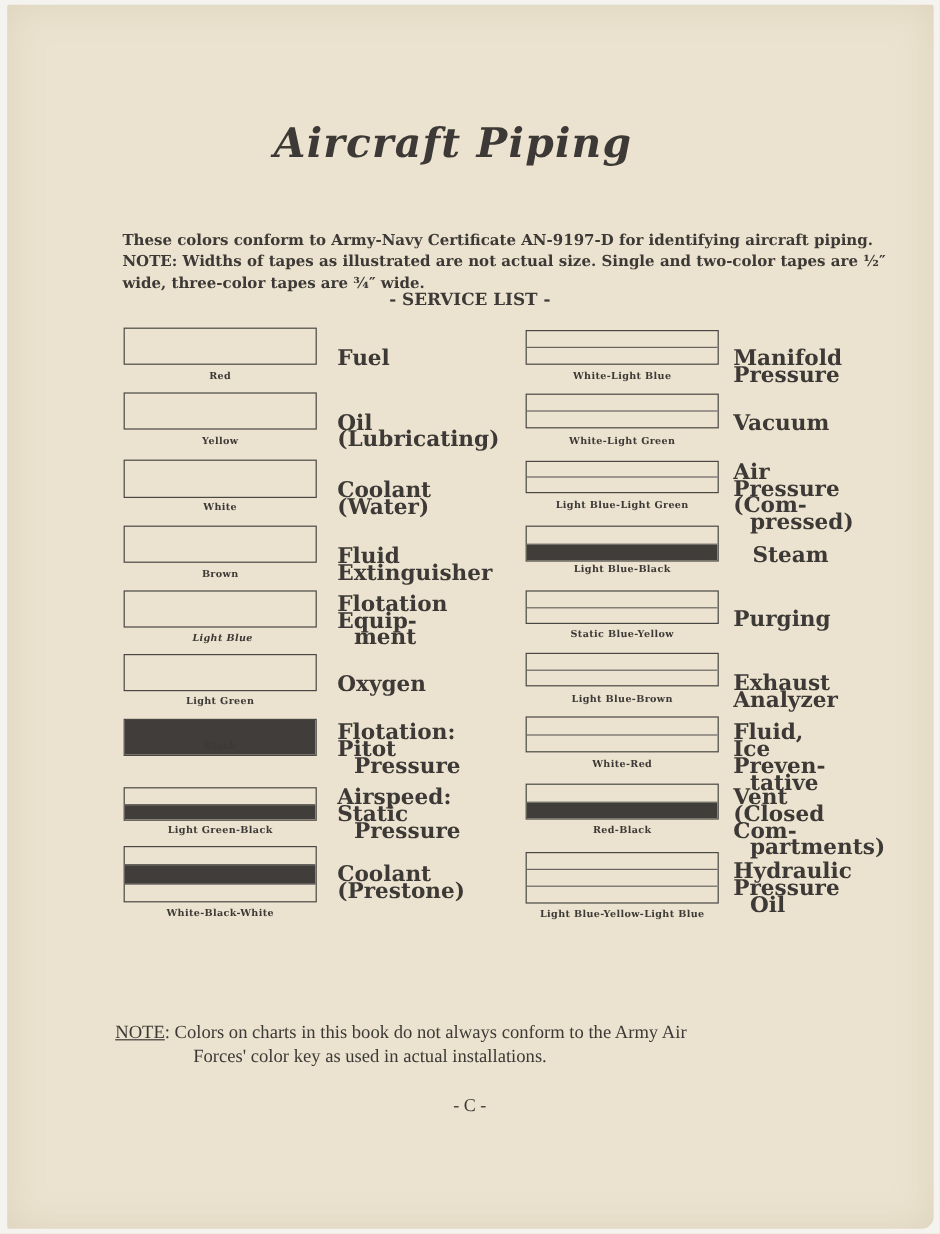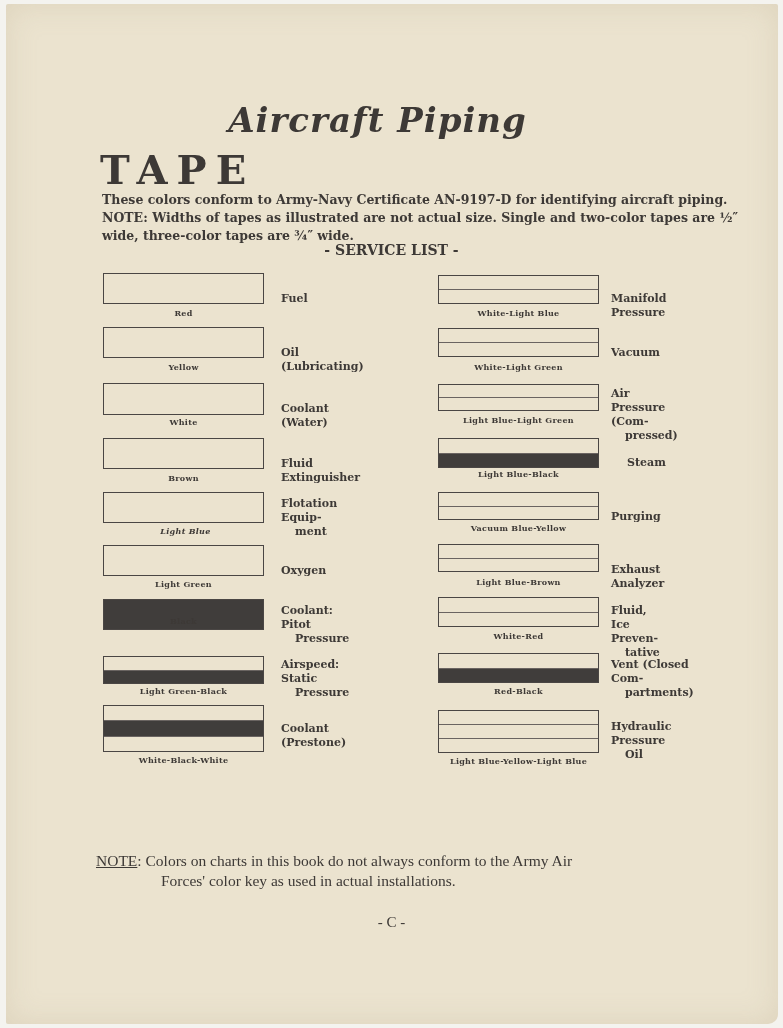--- a/index.html
+++ b/index.html
@@ -8,35 +8,34 @@
   .script-title{position:absolute;left:0;width:755px;top:100px;text-align:center;font-family:"DejaVu Serif",serif;font-style:italic;font-weight:bold;font-size:34px;color:#3d3936;letter-spacing:1px;}
   .main-title{position:absolute;left:100px;width:640px;top:146px;font-family:"DejaVu Serif",serif;font-weight:bold;font-size:40px;color:#3d3936;display:flex;justify-content:space-between;letter-spacing:9px;}
   .intro{position:absolute;left:102px;width:636px;top:191px;font-size:12.5px;line-height:18px;font-weight:bold;color:#3d3936;text-align:justify;}
   .service-head{position:absolute;left:0;width:783px;top:242px;text-align:center;font-size:14px;font-weight:bold;color:#3d3936;}
   .entry{position:absolute;}
   .tape{position:absolute;width:161px;border:1.2px solid #4a4644;box-sizing:border-box;display:flex;flex-direction:column;overflow:hidden;}
   .stripe{flex:1;border-bottom:1px solid #6a6461;}
   .stripe:last-child{border-bottom:none;}
   .stripe.dark{background:#403d3b;}
   .tape-label{position:absolute;width:161px;text-align:center;font-size:8px;font-weight:bold;color:#3d3936;letter-spacing:0.3px;}
-  .service{position:absolute;font-size:11px;font-weight:bold;color:#3d3936;line-height:14px;}
+  .service{position:absolute;font-size:18px;font-weight:bold;color:#3d3936;line-height:14px;}
   .service .l2{display:block;padding-left:14px;}
   .note{position:absolute;left:96px;width:646px;top:851px;font-family:"Liberation Serif",serif;font-size:15.5px;line-height:20px;color:#3d3936;}
   .note .kw{text-decoration:underline;}
   .note .l2{display:block;padding-left:65px;}
   .pagenum{position:absolute;left:0;width:783px;top:914px;text-align:center;font-family:"Liberation Serif",serif;font-size:15px;color:#3d3936;}
 </style>
 </head>
 <body>
 
 <div class="page"></div>
 
 <div class="script-title">Aircraft Piping</div>
 <div class="main-title">
-  <span>TAPE</span>
 </div>
 <div class="intro">
   <span>These colors conform to Army-Navy Certificate AN-9197-D for identifying aircraft piping.</span><br>
   <span>NOTE: Widths of tapes as illustrated are not actual size. Single and two-color tapes are ½″ wide, three-color tapes are ¾″ wide.</span>
 </div>
 <div class="service-head">- SERVICE LIST -</div>
 
 <div class="entry">
   <div class="tape" style="left:103px;top:273px;height:31px;">
       <div class="stripe"></div>
@@ -83,21 +82,21 @@
     </div>
   <div class="tape-label" style="left:103px;top:579px;">Light Green</div>
   <div class="service" style="left:281px;top:564px;"><span>Oxygen</span></div>
 </div>
 
 <div class="entry">
   <div class="tape" style="left:103px;top:599px;height:31px;">
       <div class="stripe dark"></div>
     </div>
   <div class="tape-label" style="left:103px;top:616px;">Black</div>
-  <div class="service" style="left:281px;top:604px;"><span>Coolant: Pitot</span><span class="l2">Pressure</span></div>
+  <div class="service" style="left:281px;top:604px;"><span>Flotation: Pitot</span><span class="l2">Pressure</span></div>
 </div>
 
 <div class="entry">
   <div class="tape" style="left:103px;top:656px;height:28px;">
       <div class="stripe"></div>
       <div class="stripe dark"></div>
     </div>
   <div class="tape-label" style="left:103px;top:686px;">Light Green-Black</div>
   <div class="service" style="left:281px;top:658px;"><span>Airspeed: Static</span><span class="l2">Pressure</span></div>
 </div>
@@ -146,21 +145,21 @@
     </div>
   <div class="tape-label" style="left:438px;top:469px;">Light Blue-Black</div>
   <div class="service" style="left:611px;top:456px;margin-left:16px;"><span>Steam</span></div>
 </div>
 
 <div class="entry">
   <div class="tape" style="left:438px;top:492px;height:28px;">
       <div class="stripe"></div>
       <div class="stripe"></div>
     </div>
-  <div class="tape-label" style="left:438px;top:523px;">Vacuum Blue-Yellow</div>
+  <div class="tape-label" style="left:438px;top:523px;">Static Blue-Yellow</div>
   <div class="service" style="left:611px;top:510px;"><span>Purging</span></div>
 </div>
 
 <div class="entry">
   <div class="tape" style="left:438px;top:544px;height:28px;">
       <div class="stripe"></div>
       <div class="stripe"></div>
     </div>
   <div class="tape-label" style="left:438px;top:577px;">Light Blue-Brown</div>
   <div class="service" style="left:611px;top:563px;"><span>Exhaust Analyzer</span></div>

